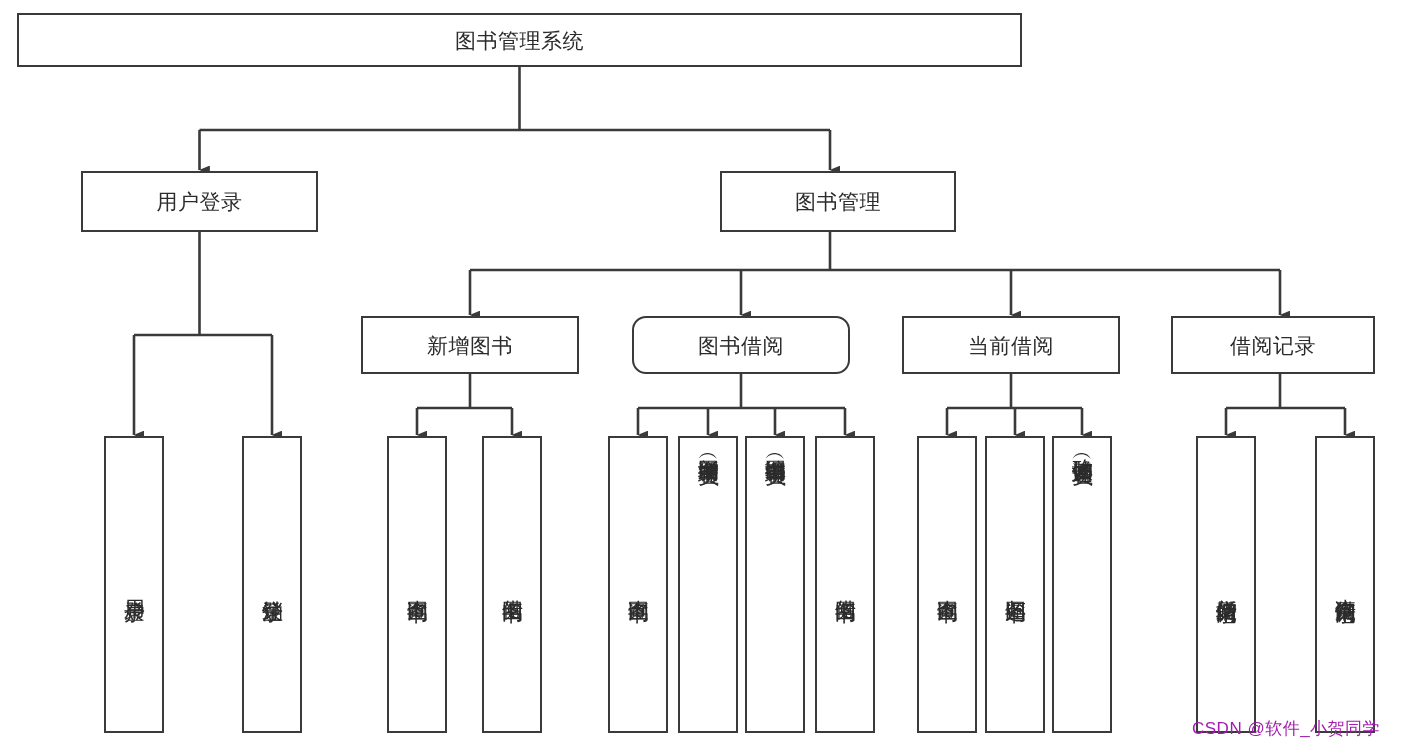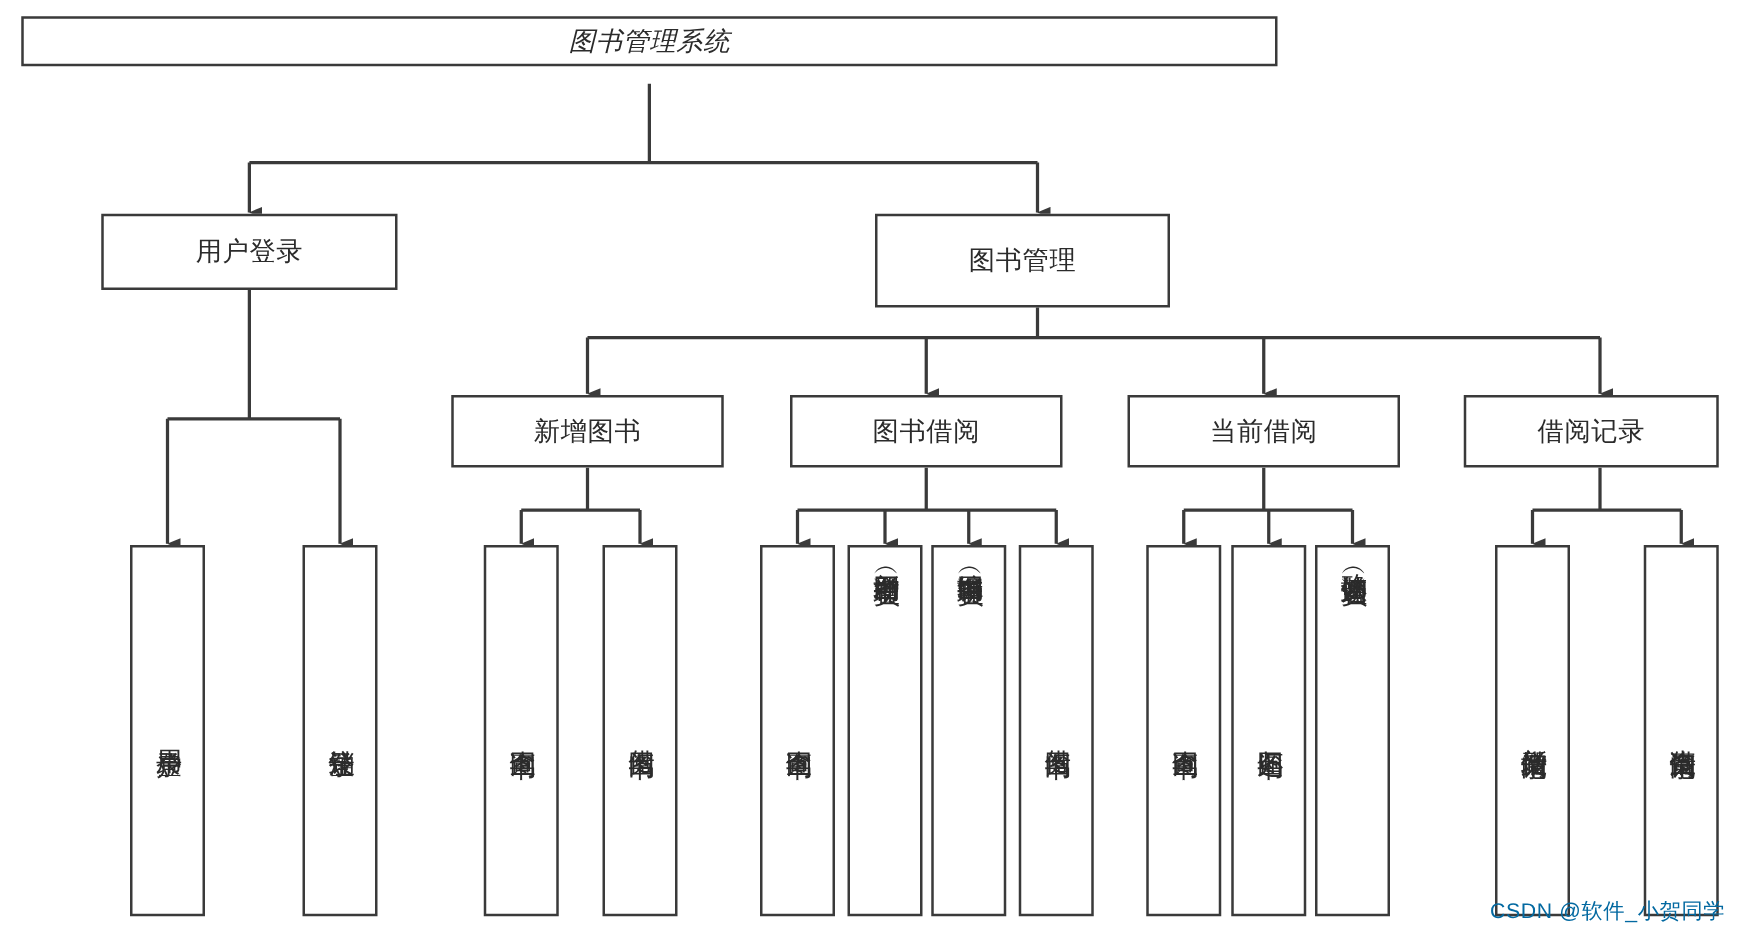--- a/index.html
+++ b/index.html
@@ -117,33 +117,33 @@
         <path d="M 1015 408 L 1015 435" marker-end="url(#arrowhead)"></path>
         <path d="M 1082 408 L 1082 435" marker-end="url(#arrowhead)"></path>
         <path d="M 1280 374 L 1280 408"></path>
         <path d="M 1226 408 L 1345 408"></path>
         <path d="M 1226 408 L 1226 435" marker-end="url(#arrowhead)"></path>
         <path d="M 1345 408 L 1345 435" marker-end="url(#arrowhead)"></path>
       </g>
   </svg>
 
   <div id="node-layer">
-      <div class="node horiz" style="left: 17px; top: 13px; width: 1005px; height: 40px; font-style: italic;">
+      <div class="node horiz" style="left: 17px; top: 13px; width: 1005px; height: 54px;">
         <span class="node-label">图书管理系统</span>
       </div>
       <div class="node horiz" style="left: 81px; top: 171px; width: 237px; height: 61px;">
         <span class="node-label">用户登录</span>
       </div>
-      <div class="node horiz" style="left: 700px; top: 171px; width: 236px; height: 75px;">
+      <div class="node horiz" style="left: 720px; top: 171px; width: 236px; height: 61px;">
         <span class="node-label">图书管理</span>
       </div>
       <div class="node horiz" style="left: 361px; top: 316px; width: 218px; height: 58px;">
         <span class="node-label">新增图书</span>
       </div>
-      <div class="node horiz" style="left: 632px; top: 316px; width: 218px; height: 58px;">
+      <div class="node horiz" style="left: 632px; top: 316px; width: 218px; height: 58px; border-radius: 14px;">
         <span class="node-label">图书借阅</span>
       </div>
       <div class="node horiz" style="left: 902px; top: 316px; width: 218px; height: 58px; text-align: right;">
         <span class="node-label">当前借阅</span>
       </div>
       <div class="node horiz" style="left: 1171px; top: 316px; width: 204px; height: 58px;">
         <span class="node-label">借阅记录</span>
       </div>
       <div class="node vert center" style="left: 104px; top: 436px; width: 60px; height: 297px;">
         <span class="node-label">用户登录</span>
@@ -179,15 +179,15 @@
         <span class="node-label">确认归还（管理员）</span>
       </div>
       <div class="node vert center" style="left: 1196px; top: 436px; width: 60px; height: 297px;">
         <span class="node-label">新增借阅记录</span>
       </div>
       <div class="node vert center" style="left: 1315px; top: 436px; width: 60px; height: 297px;">
         <span class="node-label">查询借阅记录</span>
       </div>
     </div>
 
-  <div class="watermark" style="left: 1192px; top: 717px; color: #0369a1;">CSDN @软件_小贺同学</div>
+  <div class="watermark" style="left: 1192px; top: 717px; color: #a21caf;">CSDN @软件_小贺同学</div>
 
 </div>
 
 </body></html>

